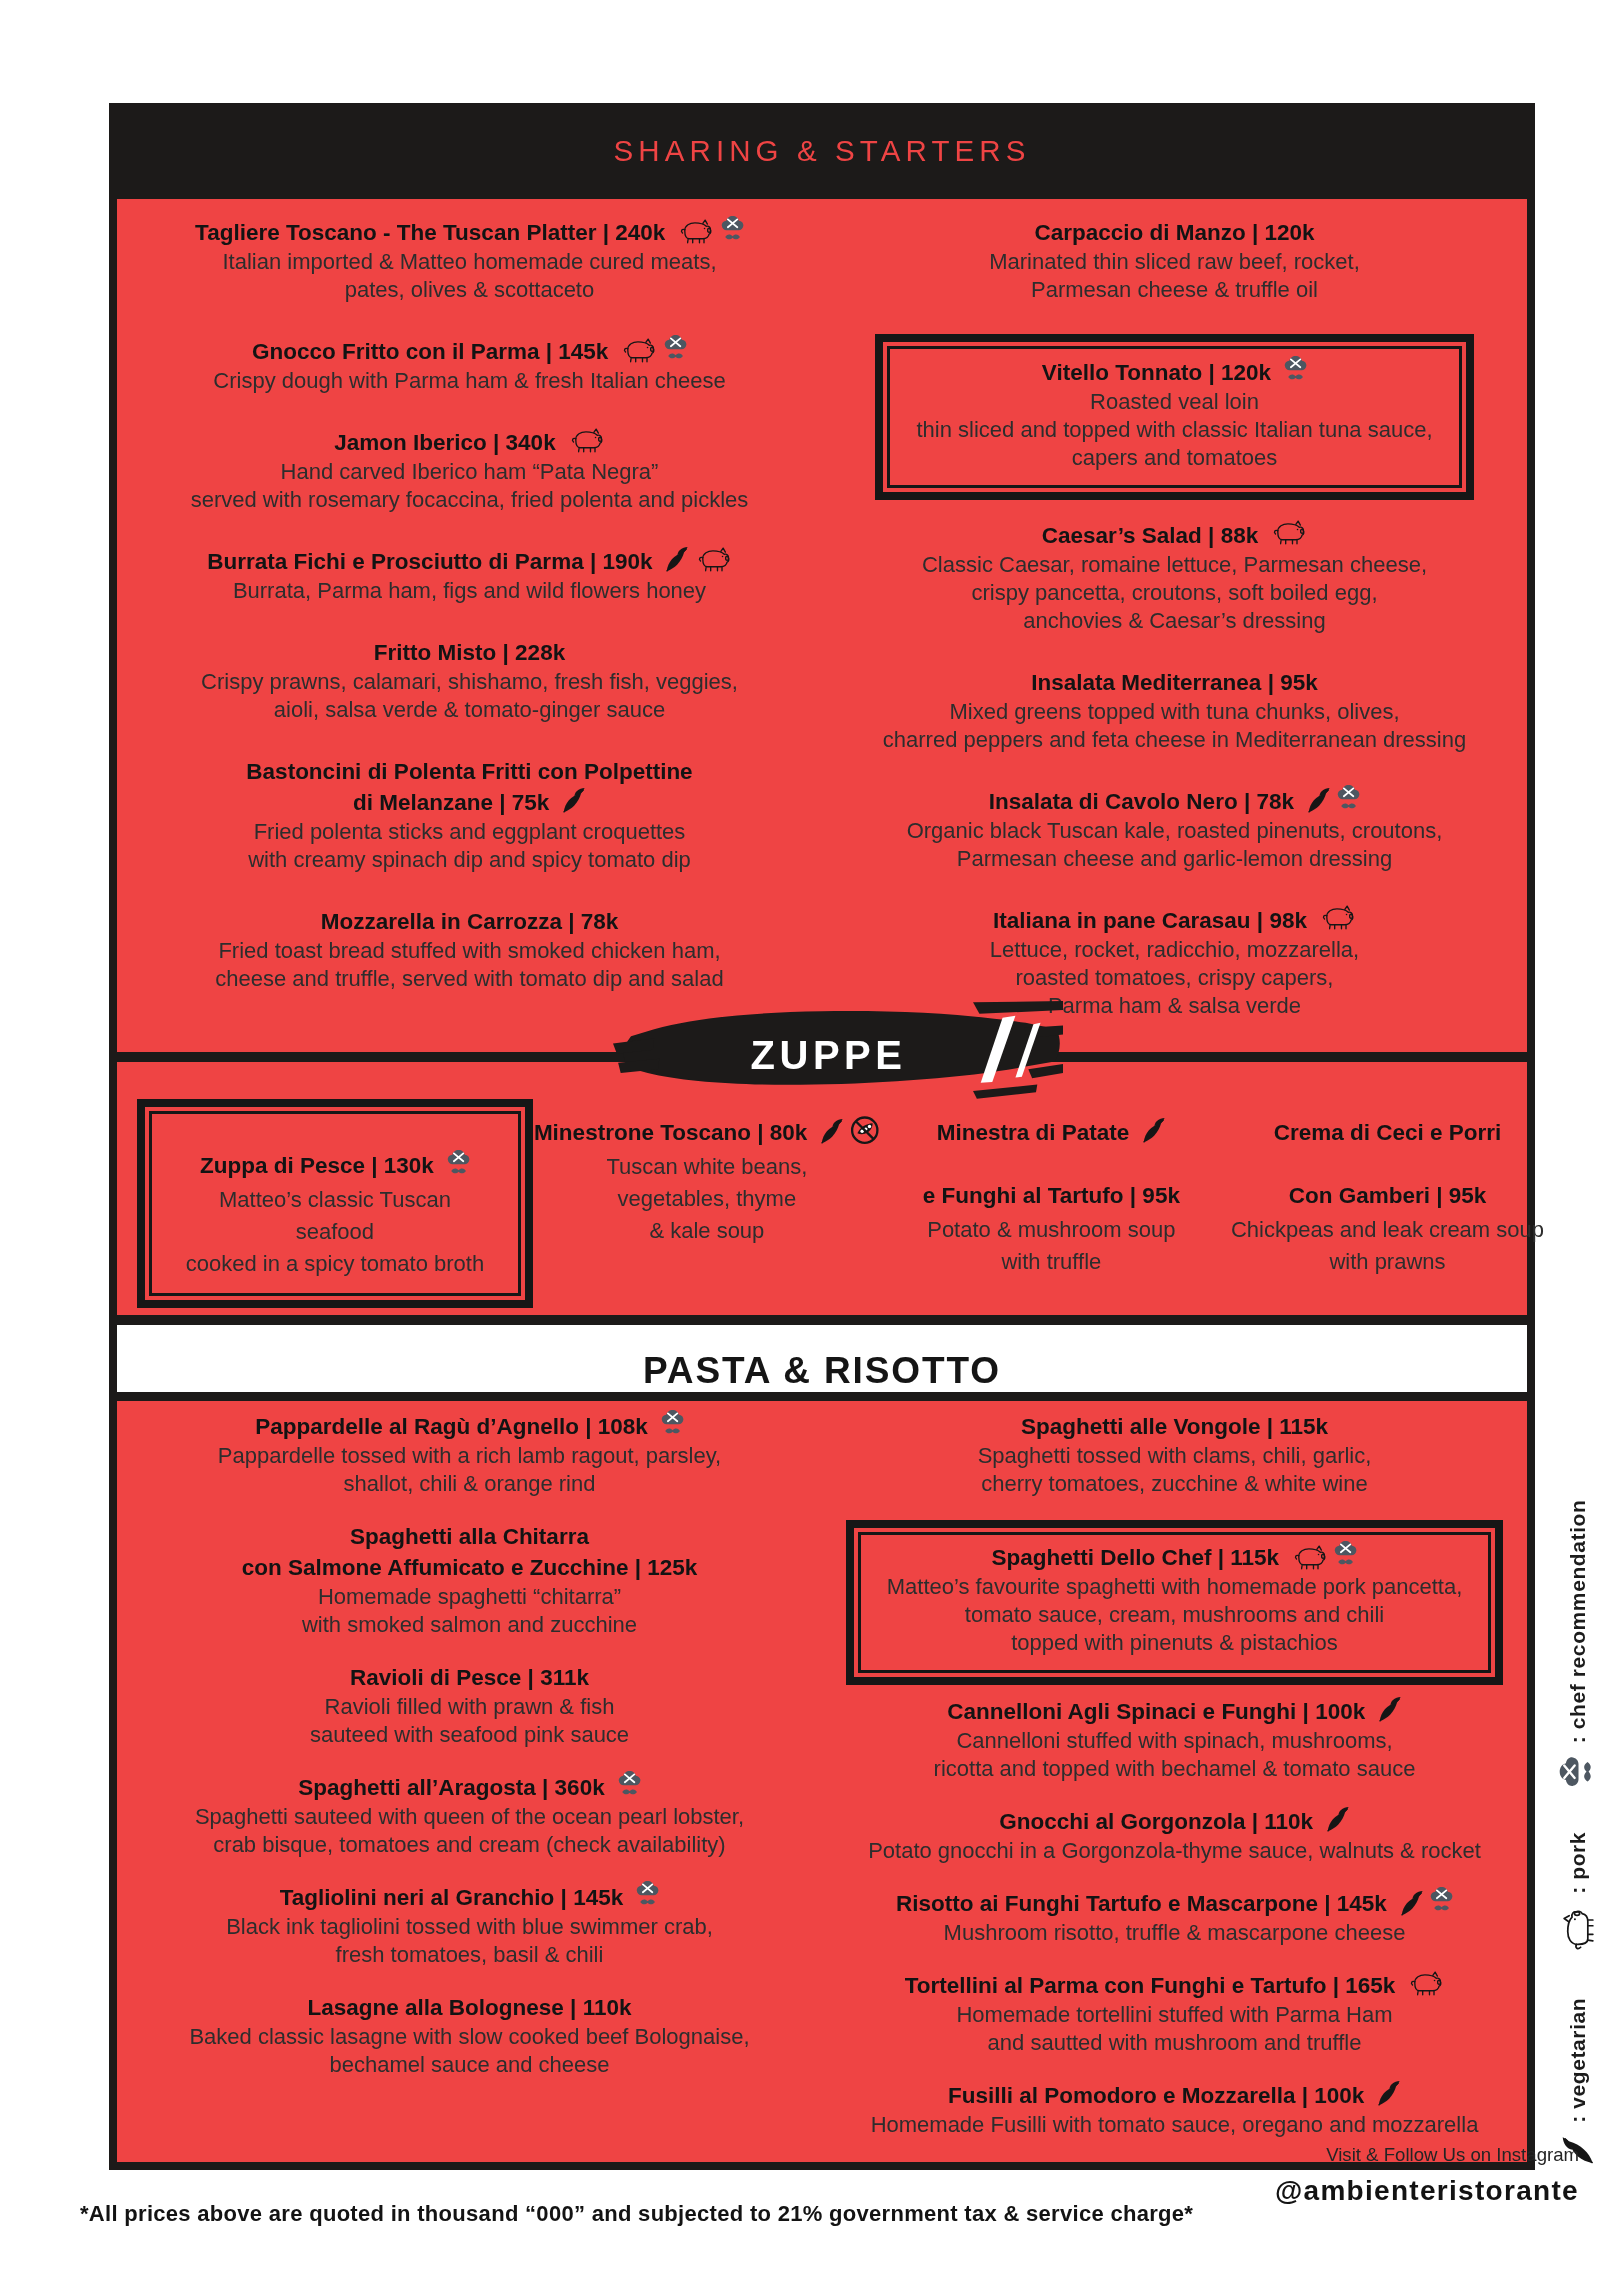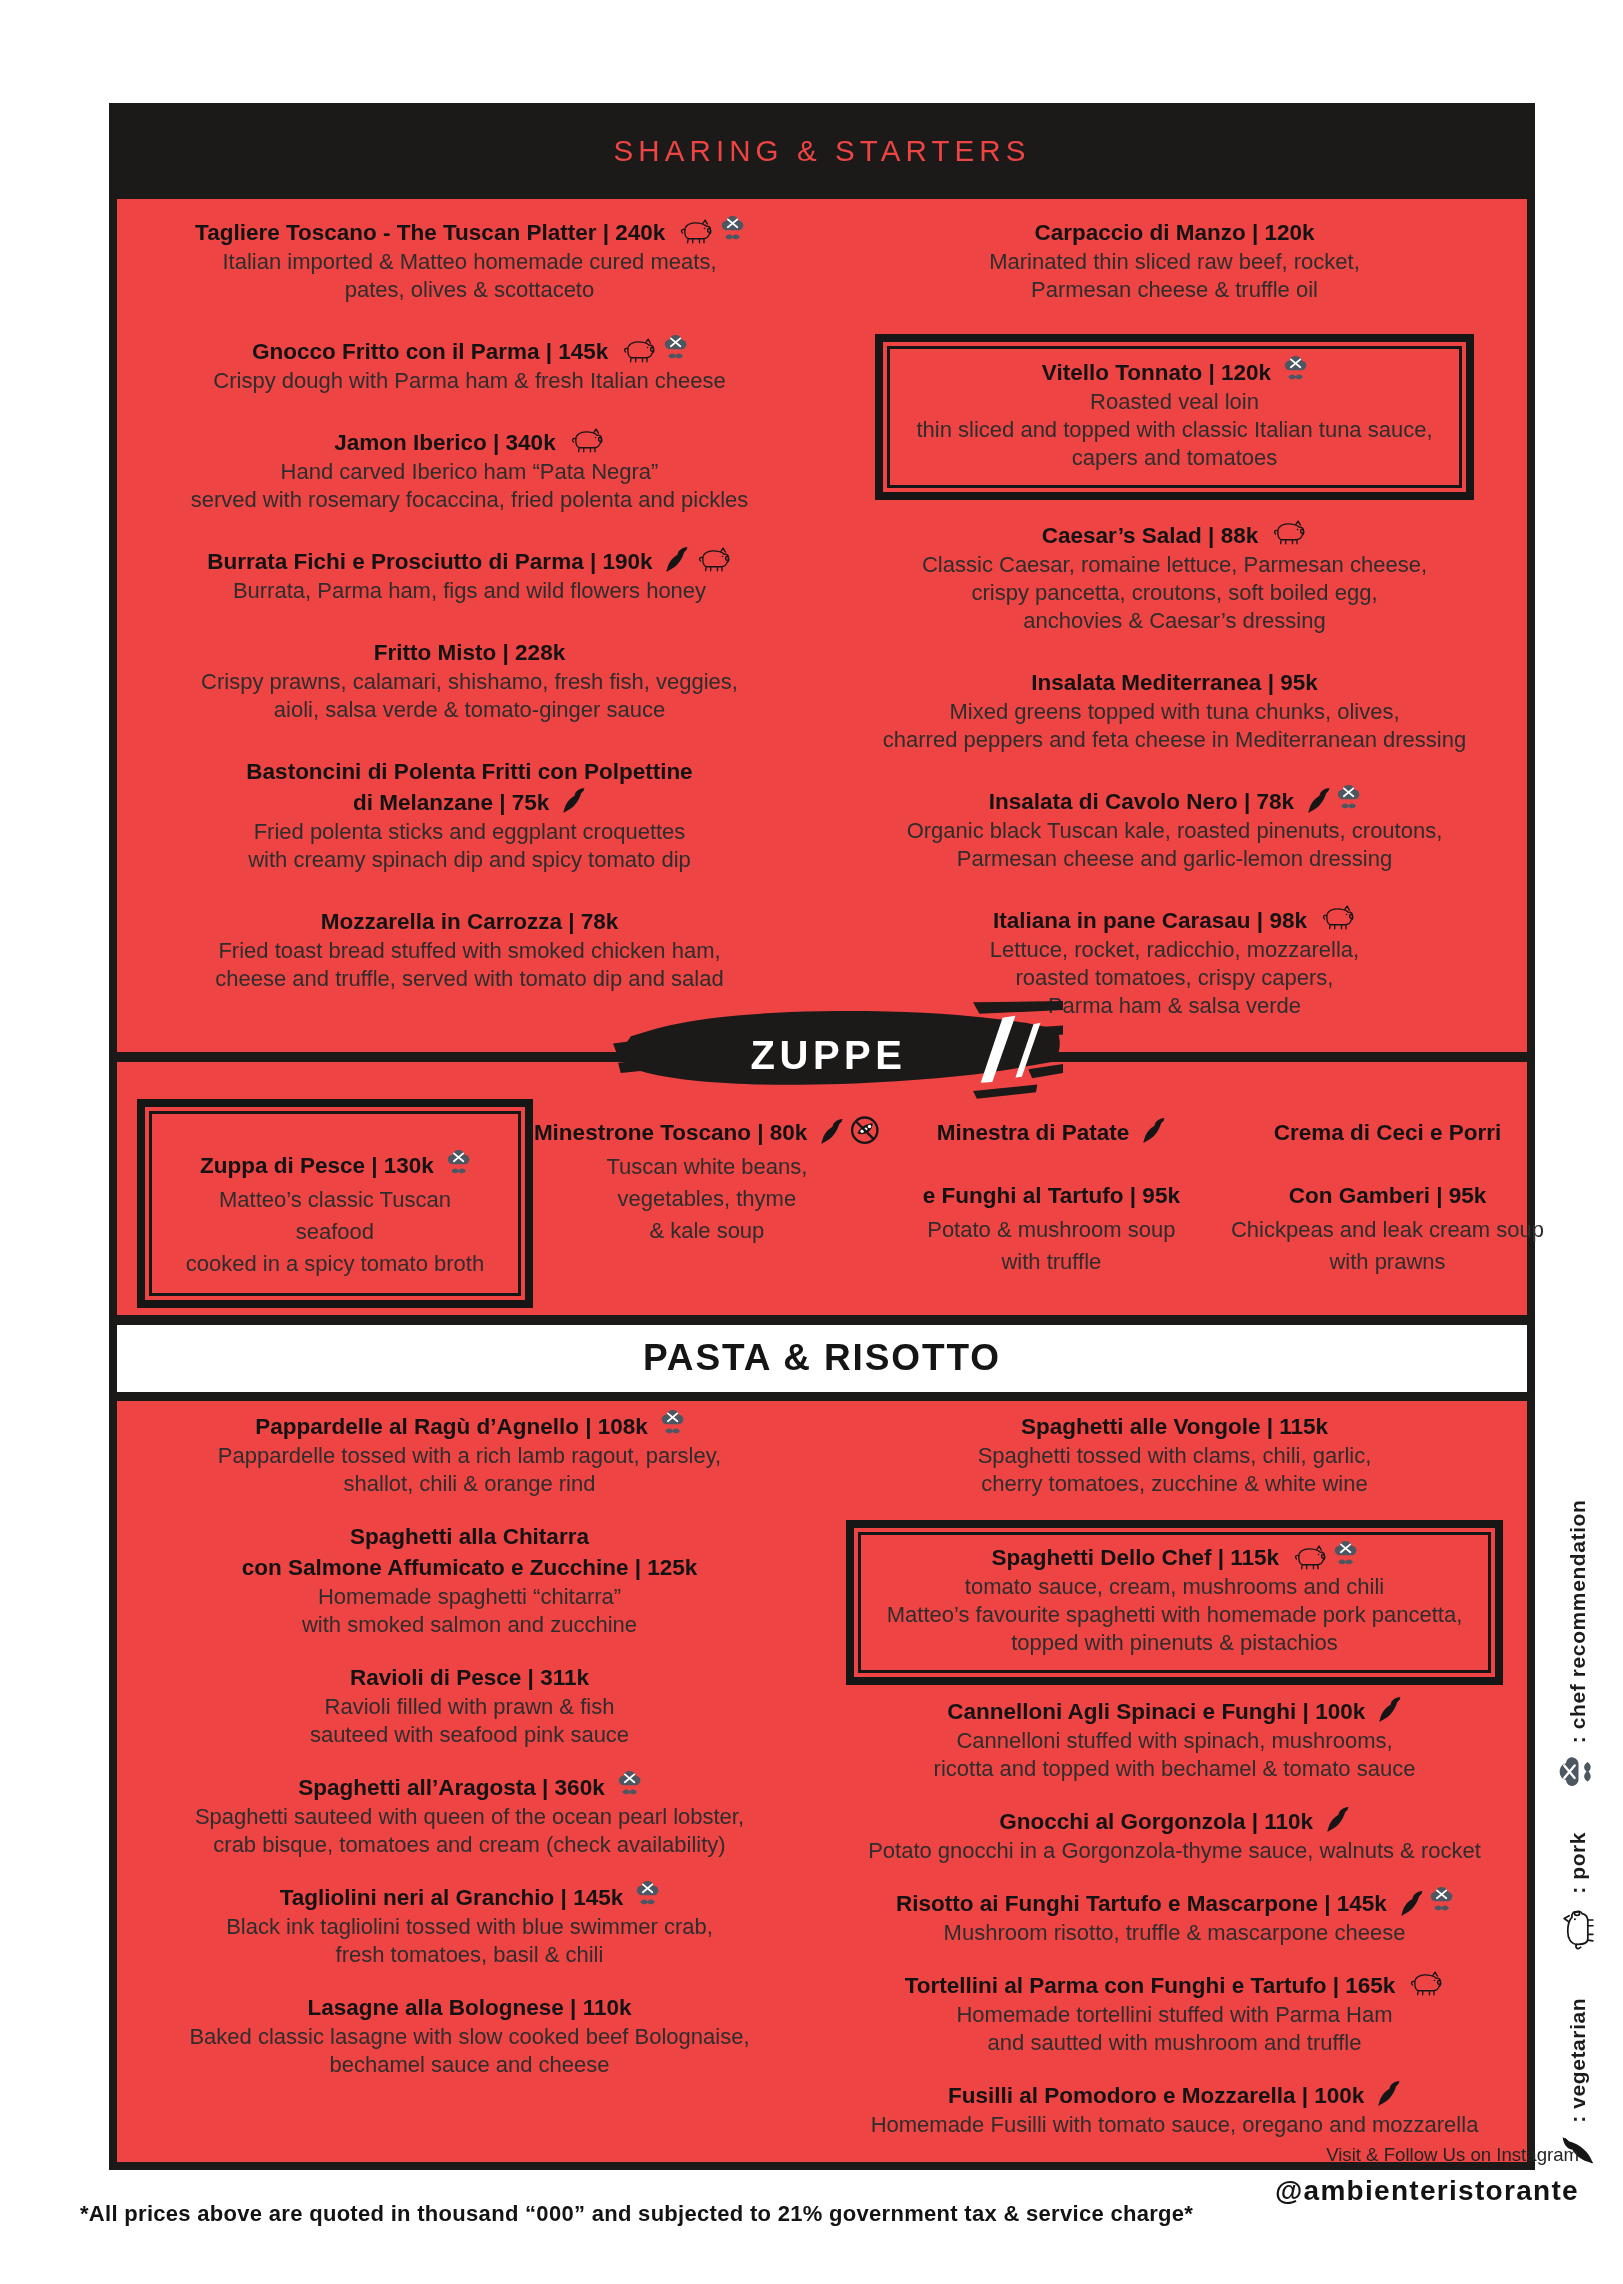--- a/index.html
+++ b/index.html
@@ -7,21 +7,21 @@
     width:1624px;height:2284px;position:relative;background:#ffffff;
     font-family:"Liberation Sans", sans-serif;color:#161616;overflow:hidden;
   }
   .menu{position:absolute;left:109px;top:103px;width:1426px;}
   .band{background:#1c1a19;height:96px;display:flex;align-items:center;justify-content:center;}
   .band-title{color:#ef4444;font-size:29.5px;font-weight:400;letter-spacing:5.1px;}
   .hr{height:9.6px;background:#1c1a19;}
   .sect{border-left:8.3px solid #1c1a19;border-right:8.3px solid #1c1a19;background:#ef4444;box-sizing:border-box;}
   .starters{min-height:845px;padding-top:18px;}
   .zuppe{min-height:215px;position:relative;padding:26px 19px 0;display:flex;}
-  .pasta-band{border-left:8.3px solid #1c1a19;border-right:8.3px solid #1c1a19;height:67px;display:flex;align-items:center;justify-content:center;box-sizing:border-box;background:#fff;}
+  .pasta-band{border-left:8.3px solid #1c1a19;border-right:8.3px solid #1c1a19;height:67px;display:flex;align-items:flex-end;justify-content:center;box-sizing:border-box;background:#fff;}
   .pasta-band-title{font-size:37px;font-weight:bold;letter-spacing:1.9px;color:#151515;}
   .pasta{min-height:764px;padding-top:10px;border-bottom:8.3px solid #1c1a19;}
   .cols{display:flex;}
   .col{flex:1;display:flex;flex-direction:column;align-items:center;}
   .item{text-align:center;}
   .starters .item{margin-bottom:32px;}
   .pasta .item{margin-bottom:23px;}
   .zuppe .item{margin-bottom:19px;}
   .name-line{font-size:22.5px;font-weight:bold;color:#131313;line-height:31px;white-space:nowrap;display:flex;align-items:center;justify-content:center;gap:3.9px;}
   .zuppe .name-line{line-height:36px;margin-top:27px;}
@@ -590,22 +590,22 @@
                       <path d="M8,41 C12,34.5 18,35 22,39.5 C26,35 32,34.5 36,41 C32,47 26,46.5 22,42.5 C18,46.5 12,47 8,41 Z"></path>
                     </g>
                     <g stroke="#ffffff" stroke-width="3.4" stroke-linecap="round">
                       <path d="M13,7.5 L31,22.5"></path>
                       <path d="M31,7.5 L13,22.5"></path>
                     </g>
                   </svg>
                 </span>
               </span>
             </div>
+            <div class="desc">Matteo’s favourite spaghetti with homemade pork pancetta,</div>
             <div class="desc">tomato sauce, cream, mushrooms and chili</div>
-            <div class="desc">Matteo’s favourite spaghetti with homemade pork pancetta,</div>
             <div class="desc">topped with pinenuts &amp; pistachios</div>
           </div>
           <div class="item">
             <div class="name-line">
               <span>Cannelloni Agli Spinaci e Funghi | 100k</span>
               <span class="icons">
                 <span class="icon-wrap">
                   <svg class="ic ic-leaf" viewBox="0 0 42 46">
                     <path fill="#161616" d="M3,44 C5,28 15,15 34,10 C29,27 18,39 3,44 Z"></path>
                     <path fill="#161616" d="M22,15 C23,7 30,2 40,1 C37,9 31,13.5 22,15 Z"></path>

